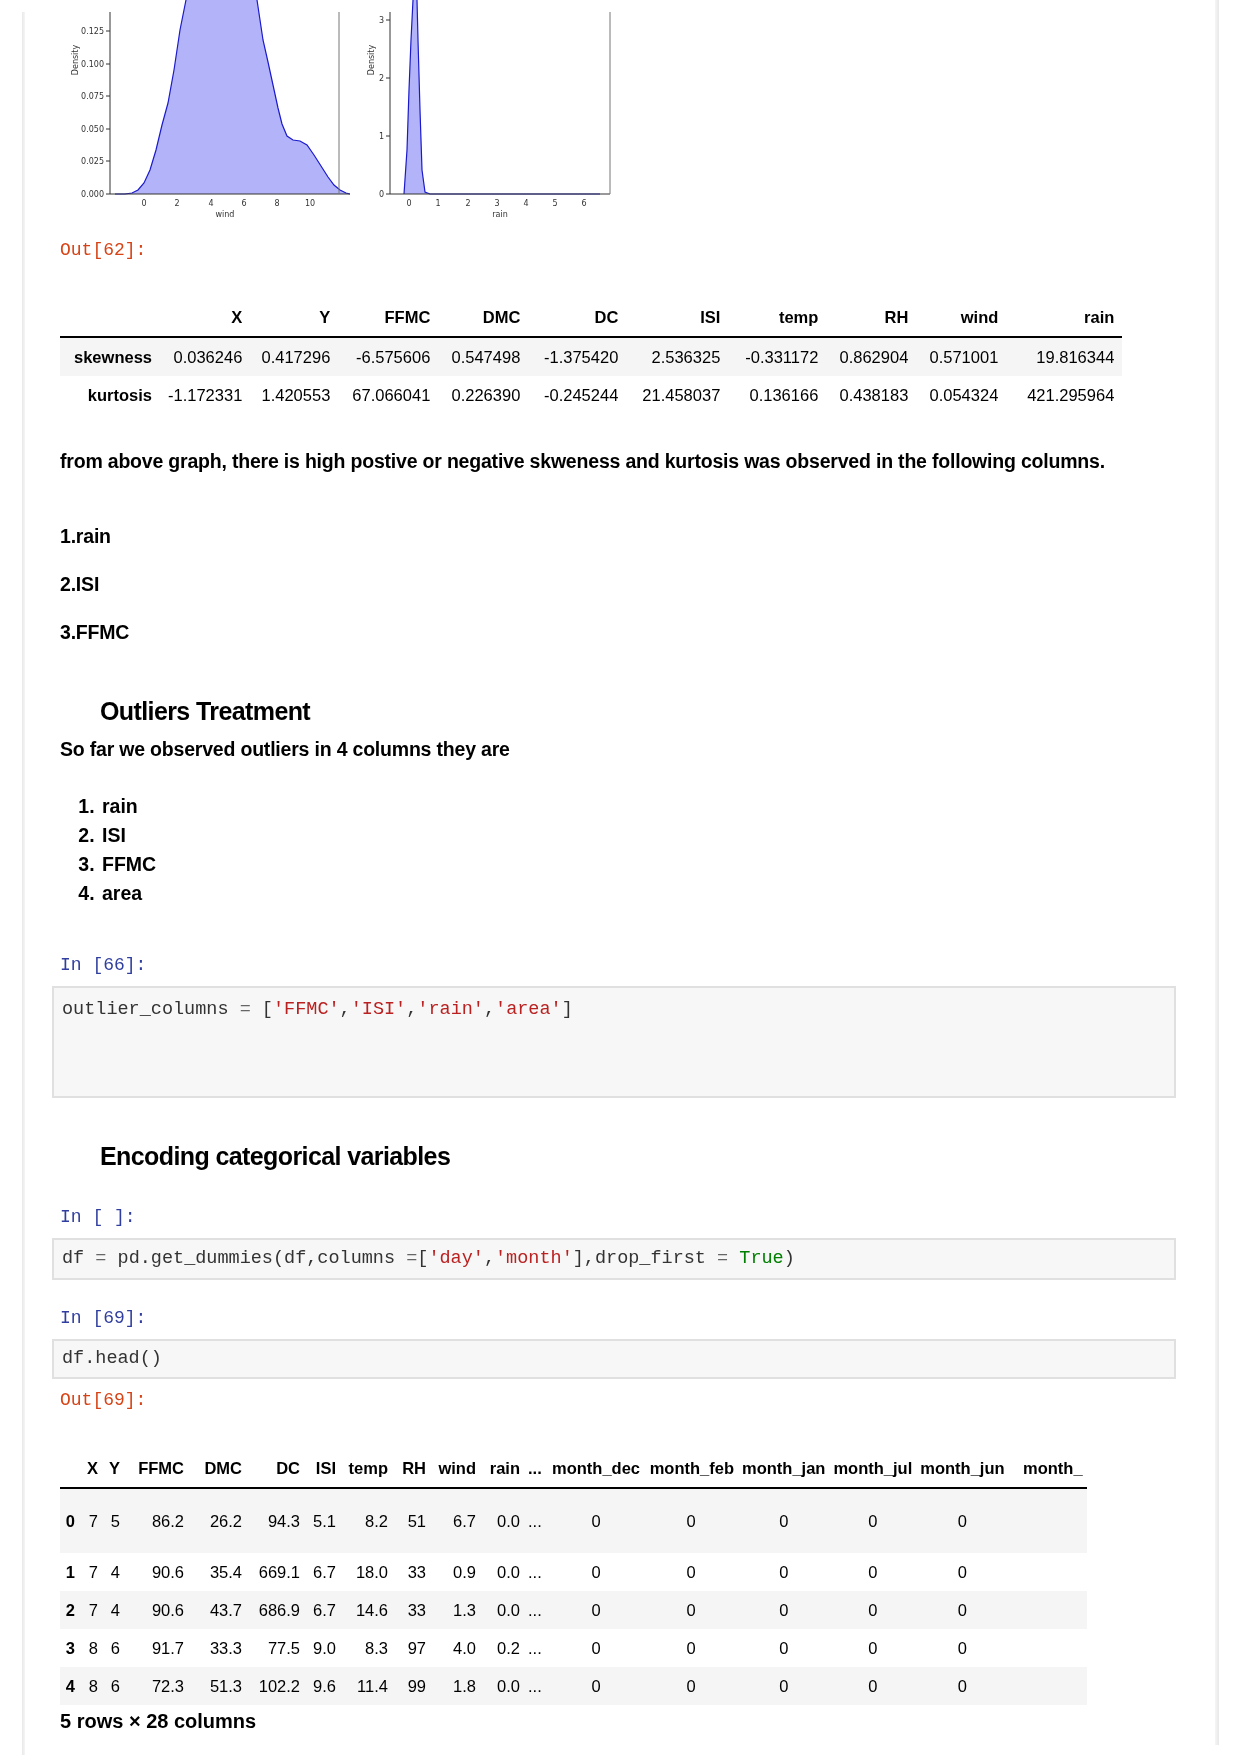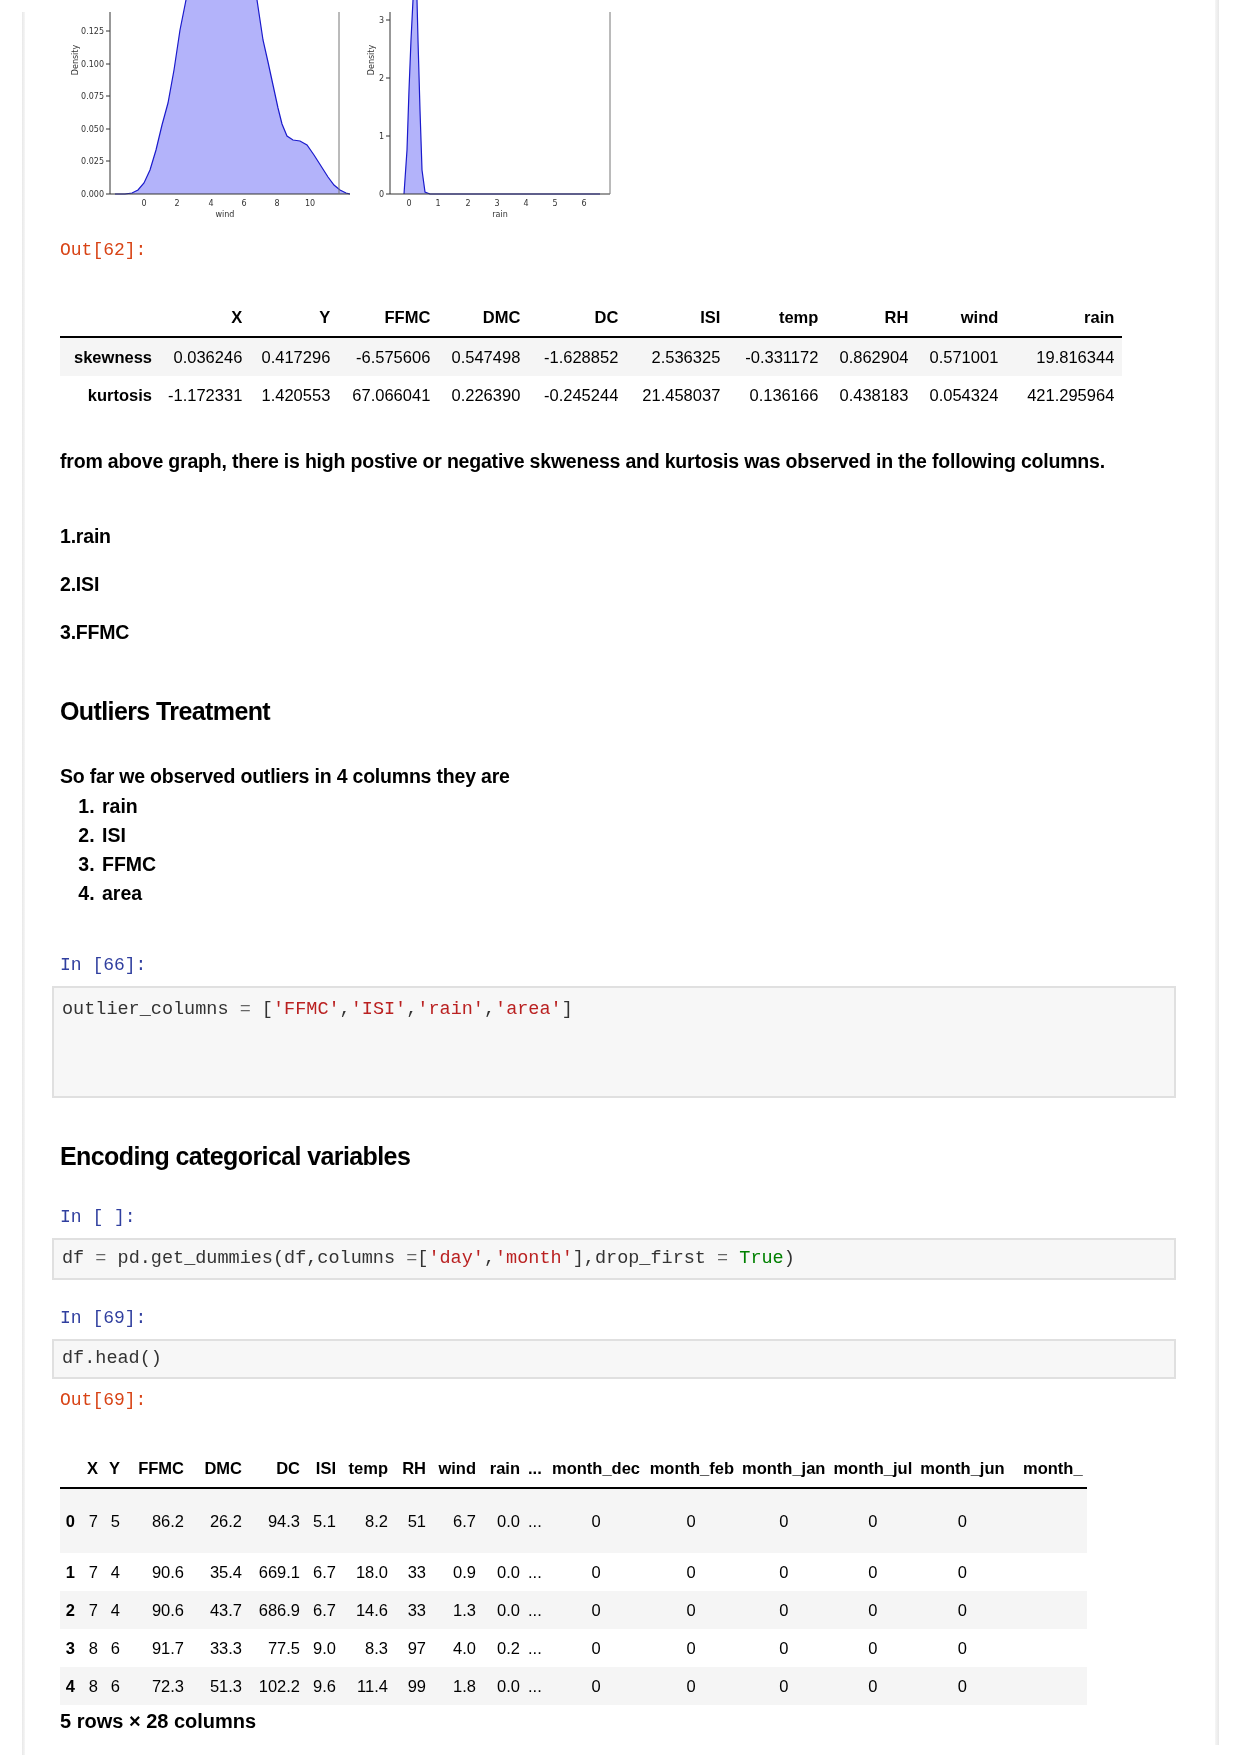--- a/index.html
+++ b/index.html
@@ -16,21 +16,21 @@
   .prompt.out { color: #d84315; }
 
   table.df { position: absolute; border-collapse: collapse; font-family: "Liberation Sans", sans-serif; font-size: 16.5px; }
   table.df th { font-weight: bold; text-align: right; padding: 0 8px; height: 38px; white-space: nowrap; }
   table.df thead th { border-bottom: 2px solid #000; }
   table.df td { text-align: right; padding: 0 8px; height: 38px; white-space: nowrap; }
   table.df tbody tr:nth-child(odd) { background: #f5f5f5; }
   table.df tbody th { text-align: right; }
 
   .md-text { position: absolute; font-size: 19.5px; font-weight: bold; letter-spacing: -0.2px; }
-  .md-h3 { position: absolute; font-size: 25px; font-weight: bold; letter-spacing: -0.6px; }
+  .md-h3 { position: absolute; font-size: 25px; font-weight: bold; letter-spacing: -0.6px; margin-left: 40px; }
   ol.md-list { position: absolute; margin: 0; padding-left: 40px; font-size: 19.5px; font-weight: bold; }
   ol.md-list li { height: 29px; line-height: 29px; padding-left: 2px; }
 
   .code-cell { position: absolute; left: 52px; width: 1124px; background: #f7f7f7; border: 2px solid #e0e0e0; box-sizing: border-box; font-family: "Liberation Mono", monospace; font-size: 18.5px; color: #333; padding: 0 8px; }
   .code-line { height: 24px; line-height: 24px; white-space: pre; }
   .tok-str { color: #ba2121; }
   .tok-kw { color: #008000; }
   .tok-op { color: #666; }
   .tok-com { color: #408080; font-style: italic; }
   .caption { position: absolute; font-size: 20px; font-weight: bold; }
@@ -120,21 +120,21 @@
       <th style="width:100px">rain</th>
     </tr>
   </thead>
   <tbody>
     <tr>
       <th>skewness</th>
       <td>0.036246</td>
       <td>0.417296</td>
       <td>-6.575606</td>
       <td>0.547498</td>
-      <td>-1.628852</td>
+      <td>-1.375420</td>
       <td>2.536325</td>
       <td>-0.331172</td>
       <td>0.862904</td>
       <td>0.571001</td>
       <td>19.816344</td>
     </tr>
     <tr>
       <th>kurtosis</th>
       <td>-1.172331</td>
       <td>1.420553</td>
@@ -149,21 +149,21 @@
     </tr>
   </tbody>
 </table>
 
 <div class="md-text" style="left:60px; top:447px; width:1080px; line-height:29px;">from above graph, there is high postive or negative skweness and kurtosis was observed in the following columns.</div>
 <div class="md-text" style="left:60px; top:525px;">1.rain</div>
 <div class="md-text" style="left:60px; top:573px;">2.ISI</div>
 <div class="md-text" style="left:60px; top:621px;">3.FFMC</div>
 
 <div class="md-h3" style="left:60px; top:697px;">Outliers Treatment</div>
-<div class="md-text" style="left:60px; top:765px;">So far we observed outliers in 4 columns they are</div>
+<div class="md-text" style="left:60px; top:738px;">So far we observed outliers in 4 columns they are</div>
 <ol class="md-list" style="left:60px; top:792px;">
   <li>rain</li>
   <li>ISI</li>
   <li>FFMC</li>
   <li>area</li>
 </ol>
 
 <div class="prompt in" style="left:60px; top:955px;">In [66]:</div>
 <div class="code-cell" style="top:986px; height:112px; padding-top:10px;">
   <div class="code-line"><span>outlier_columns </span><span class="tok-op">=</span><span> [</span><span class="tok-str">'FFMC'</span><span>,</span><span class="tok-str">'ISI'</span><span>,</span><span class="tok-str">'rain'</span><span>,</span><span class="tok-str">'area'</span><span>]</span></div>

